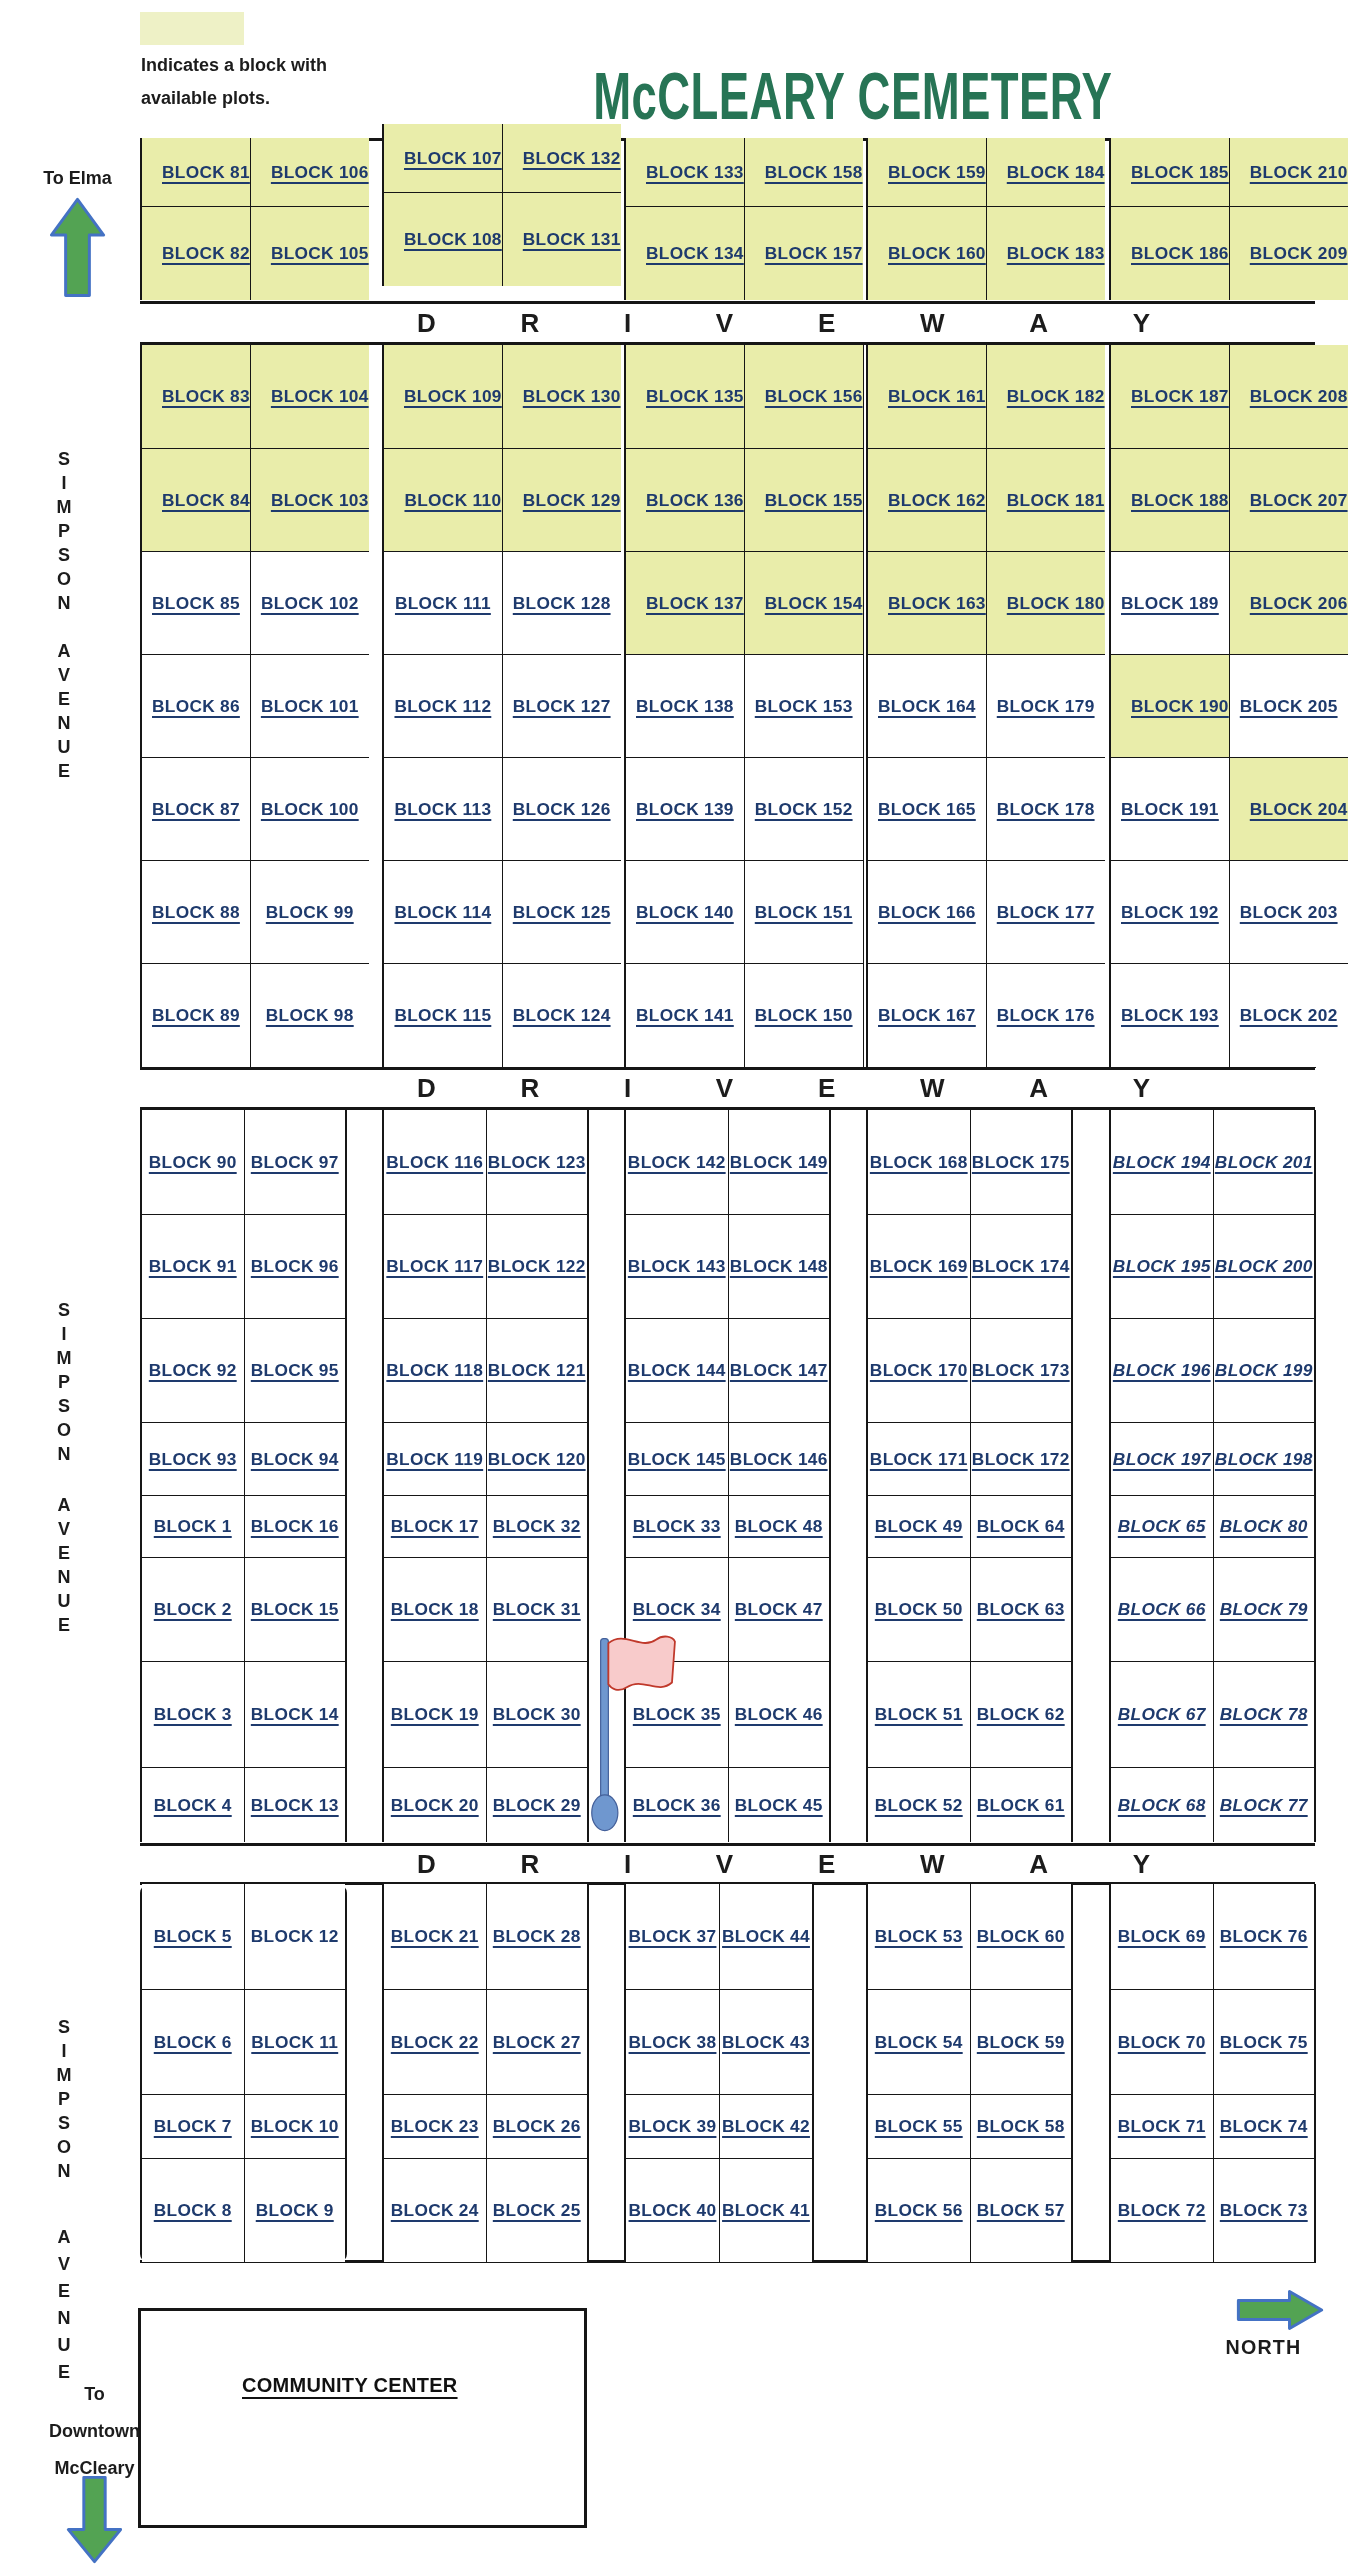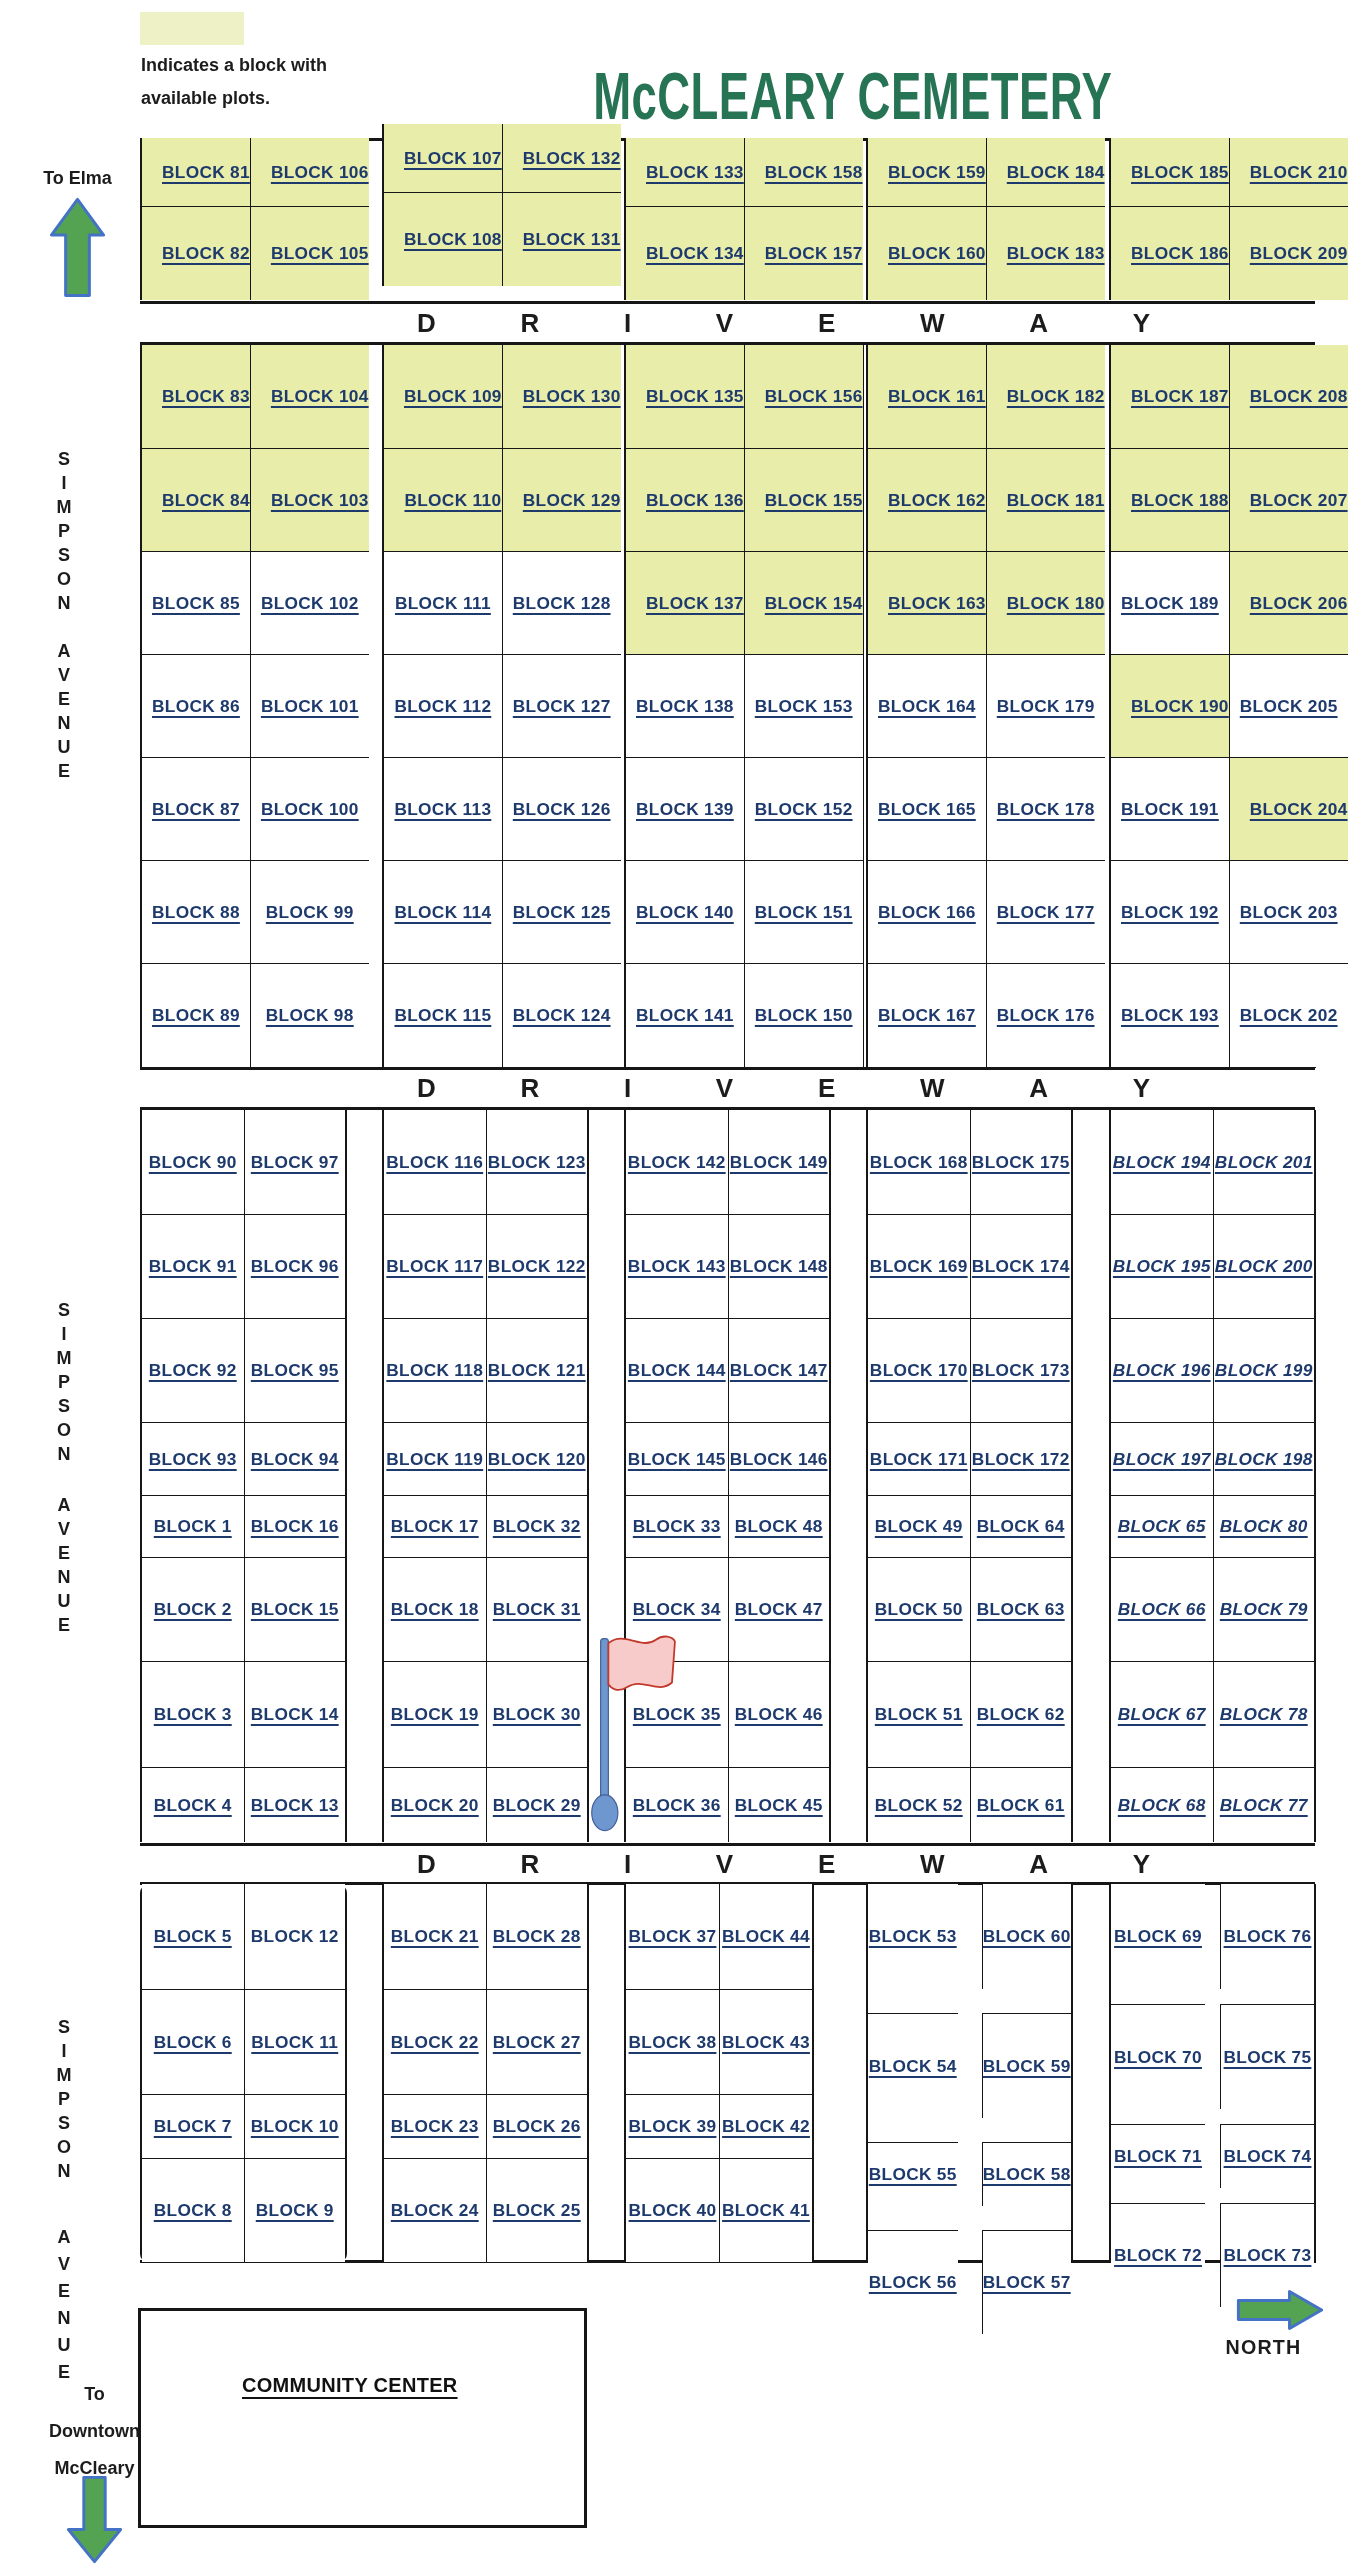--- a/index.html
+++ b/index.html
@@ -721,21 +721,21 @@
       <div class="cell col2 rowline">
         <span class="block-label">BLOCK 42</span>
       </div>
       <div class="cell rowline">
         <span class="block-label">BLOCK 40</span>
       </div>
       <div class="cell col2 rowline">
         <span class="block-label">BLOCK 41</span>
       </div>
     </div>
-    <div class="abs group" style="left: 866px; top: 1884px; width: 207px; height: 379px; grid-template-rows: 105px 105px 64px 104px; gap: 24px;">
+    <div class="abs group" style="left: 866px; top: 1884px; width: 207px; height: 379px; grid-template-rows: 105px 105px 64px 104px;">
       <div class="cell">
         <span class="block-label">BLOCK 53</span>
       </div>
       <div class="cell col2">
         <span class="block-label">BLOCK 60</span>
       </div>
       <div class="cell rowline">
         <span class="block-label">BLOCK 54</span>
       </div>
       <div class="cell col2 rowline">
@@ -747,21 +747,21 @@
       <div class="cell col2 rowline">
         <span class="block-label">BLOCK 58</span>
       </div>
       <div class="cell rowline">
         <span class="block-label">BLOCK 56</span>
       </div>
       <div class="cell col2 rowline">
         <span class="block-label">BLOCK 57</span>
       </div>
     </div>
-    <div class="abs group" style="left: 1109px; top: 1884px; width: 207px; height: 379px; grid-template-rows: 105px 105px 64px 104px; gap: 15px;">
+    <div class="abs group" style="left: 1109px; top: 1884px; width: 207px; height: 379px; grid-template-rows: 105px 105px 64px 104px;">
       <div class="cell">
         <span class="block-label">BLOCK 69</span>
       </div>
       <div class="cell col2">
         <span class="block-label">BLOCK 76</span>
       </div>
       <div class="cell rowline">
         <span class="block-label">BLOCK 70</span>
       </div>
       <div class="cell col2 rowline">

